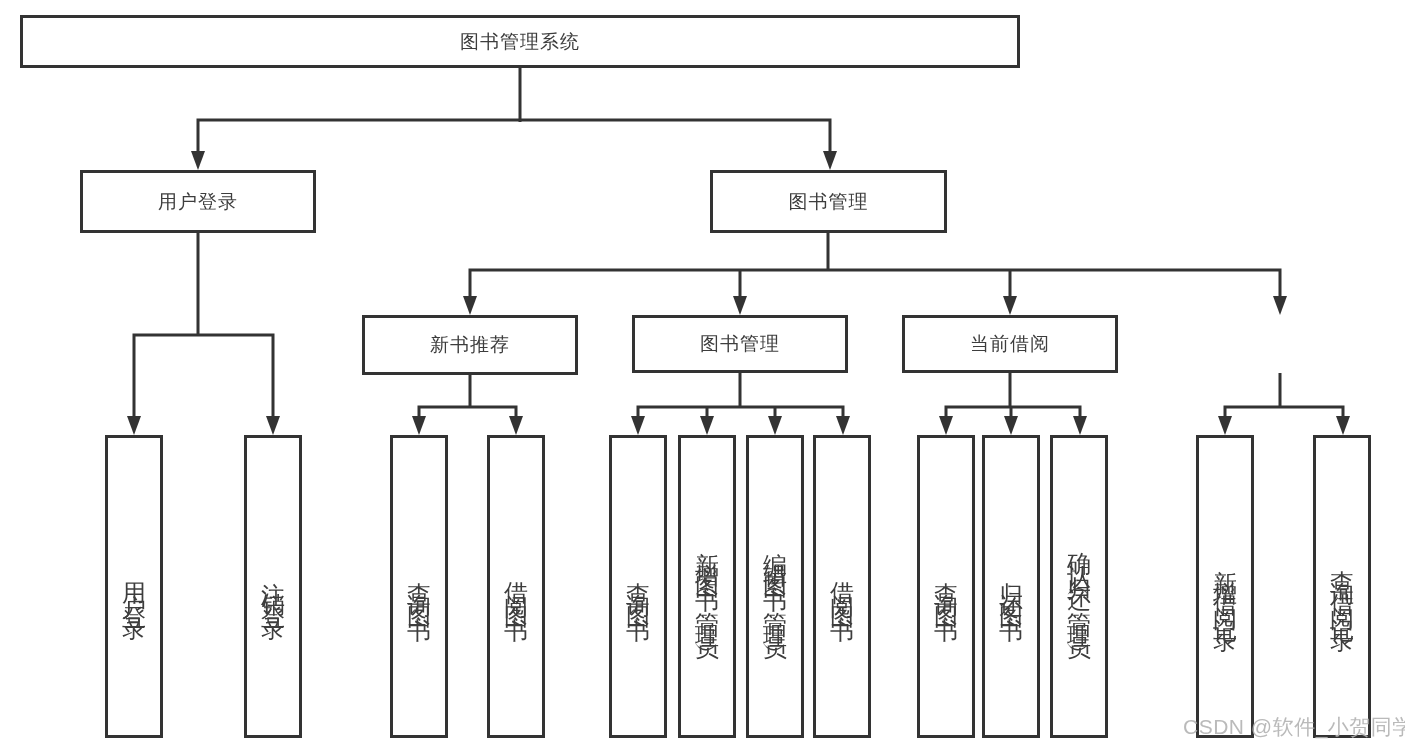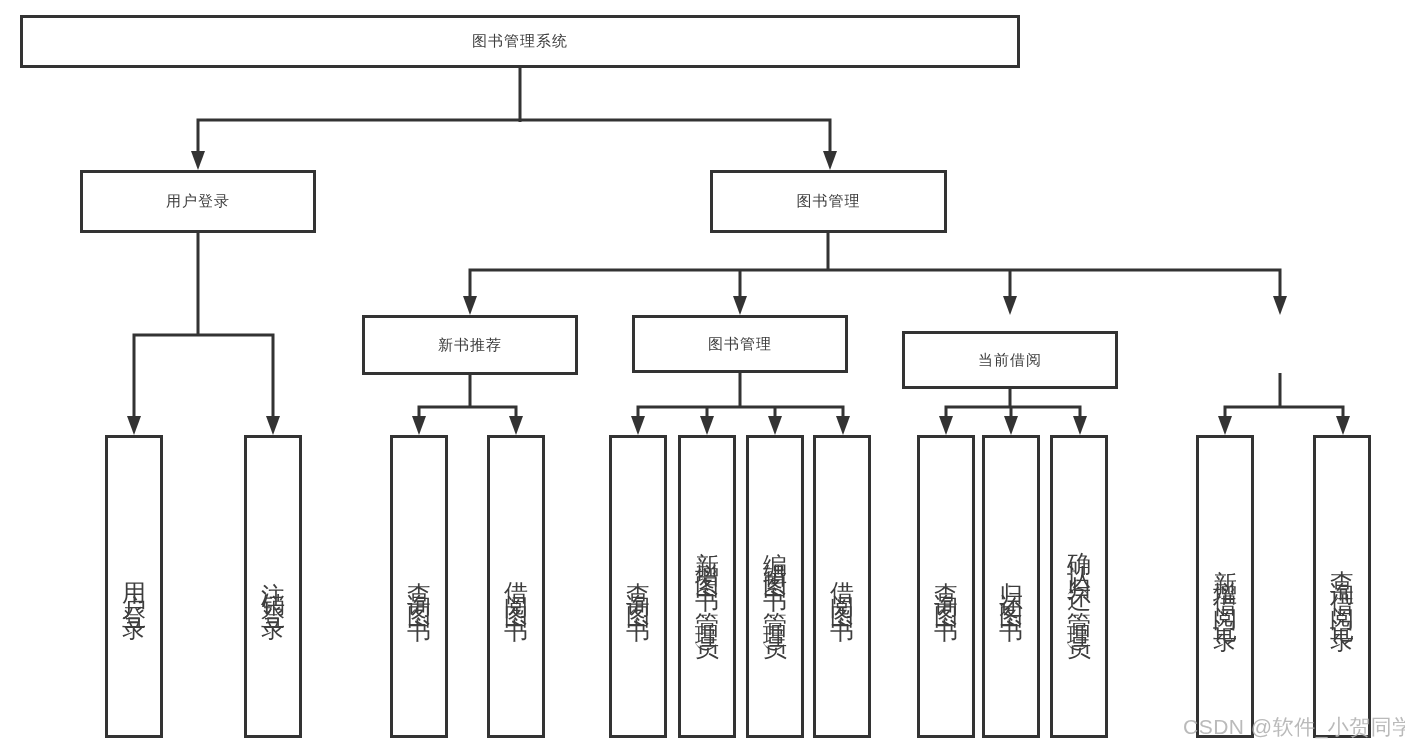--- a/index.html
+++ b/index.html
@@ -30,21 +30,21 @@
     box-sizing: border-box;
     background: #ffffff;
     border: 3px solid #333333;
     color: #3d3d3d;
     display: flex;
     align-items: center;
     justify-content: center;
     z-index: 2;
   }
   .hbox {
-    font-size: 15px;
+    font-size: 19px;
     letter-spacing: 1px;
   }
   .vbox {
     width: 58px;
     top: 435px;
     height: 303px;
     font-size: 24px;
   }
   .vbox .vtext {
     writing-mode: vertical-rl;
@@ -102,21 +102,21 @@
     </g>
   </svg>
 
   <div class="node hbox" style="left:20px; top:15px; width:1000px; height:53px;">图书管理系统</div>
 
   <div class="node hbox" style="left:80px; top:170px; width:236px; height:63px;">用户登录</div>
   <div class="node hbox" style="left:710px; top:170px; width:237px; height:63px;">图书管理</div>
 
   <div class="node hbox" style="left:362px; top:315px; width:216px; height:60px;">新书推荐</div>
   <div class="node hbox" style="left:632px; top:315px; width:216px; height:58px;">图书管理</div>
-  <div class="node hbox" style="left:902px; top:331px; width:216px; height:58px;font-family:Liberation Mono, monospace;">当前借阅</div>
+  <div class="node hbox" style="left:902px; top:315px; width:216px; height:58px;font-family:Liberation Mono, monospace;">当前借阅</div>
 
   <div class="node vbox" style="left:105px;">
     <span class="vtext">用户登录</span>
   </div>
   <div class="node vbox" style="left:244px;">
     <span class="vtext">注销登录</span>
   </div>
 
   <div class="node vbox" style="left:390px;">
     <span class="vtext">查询图书</span>

